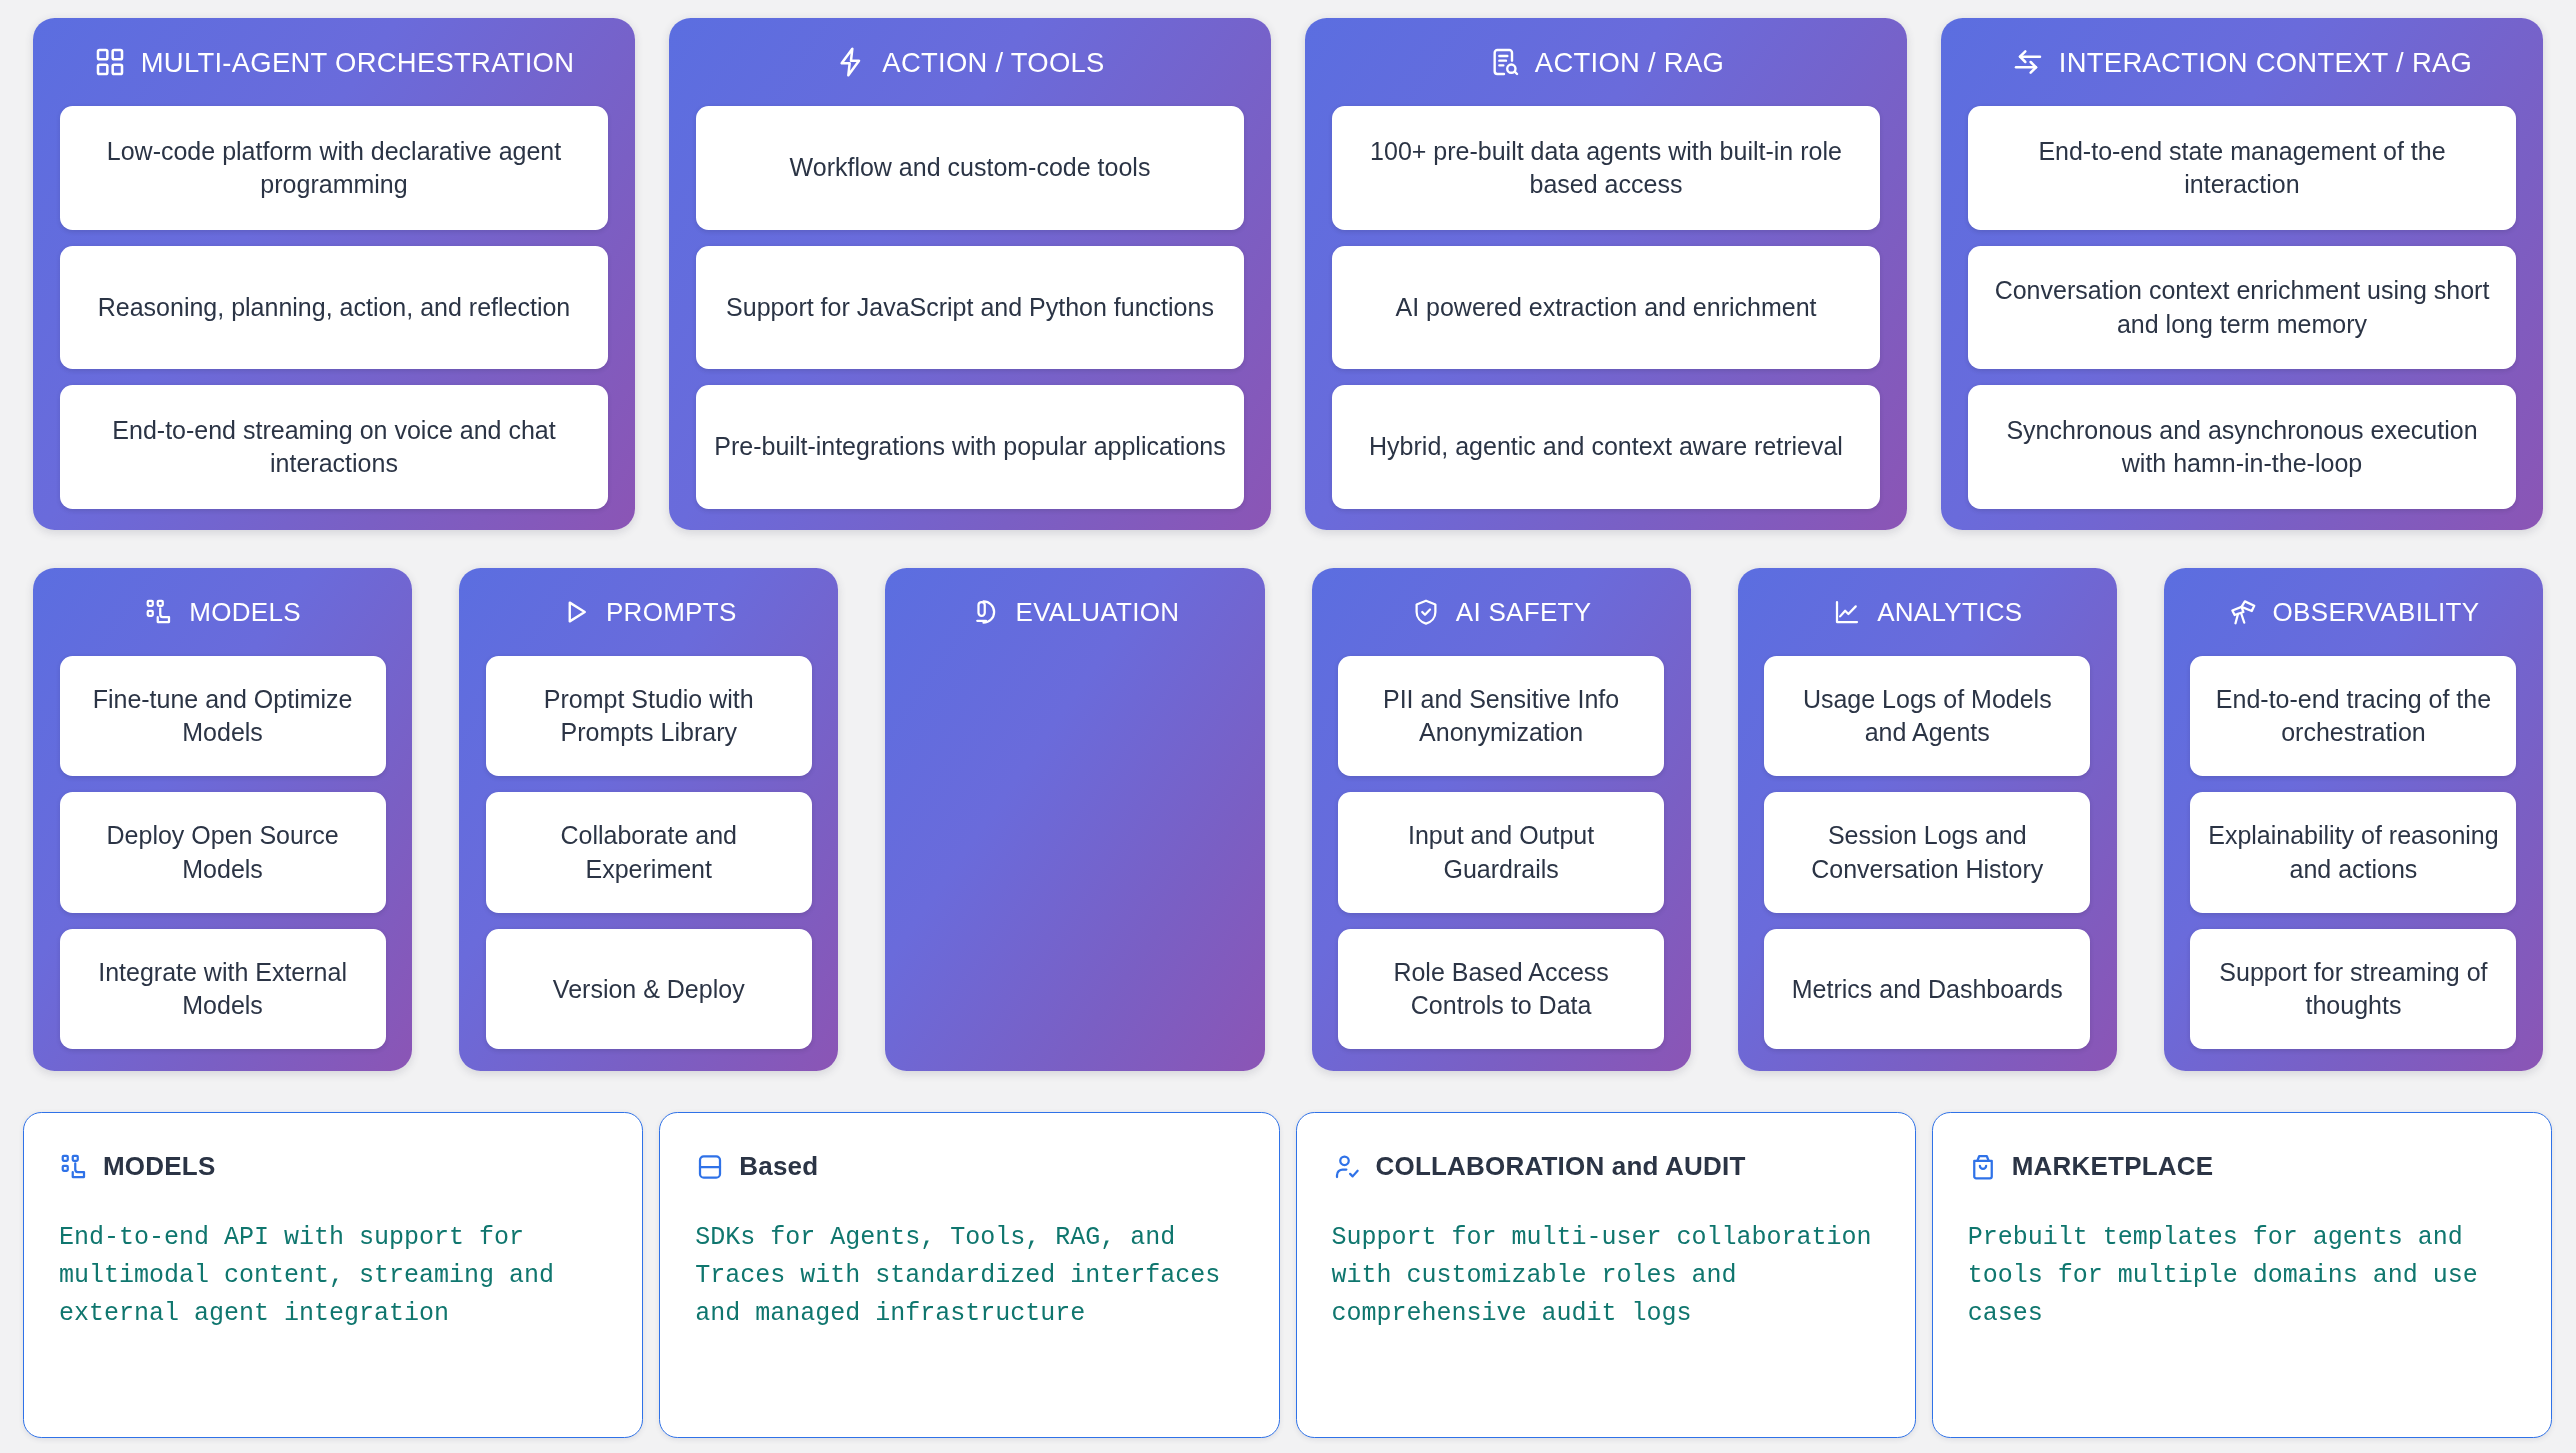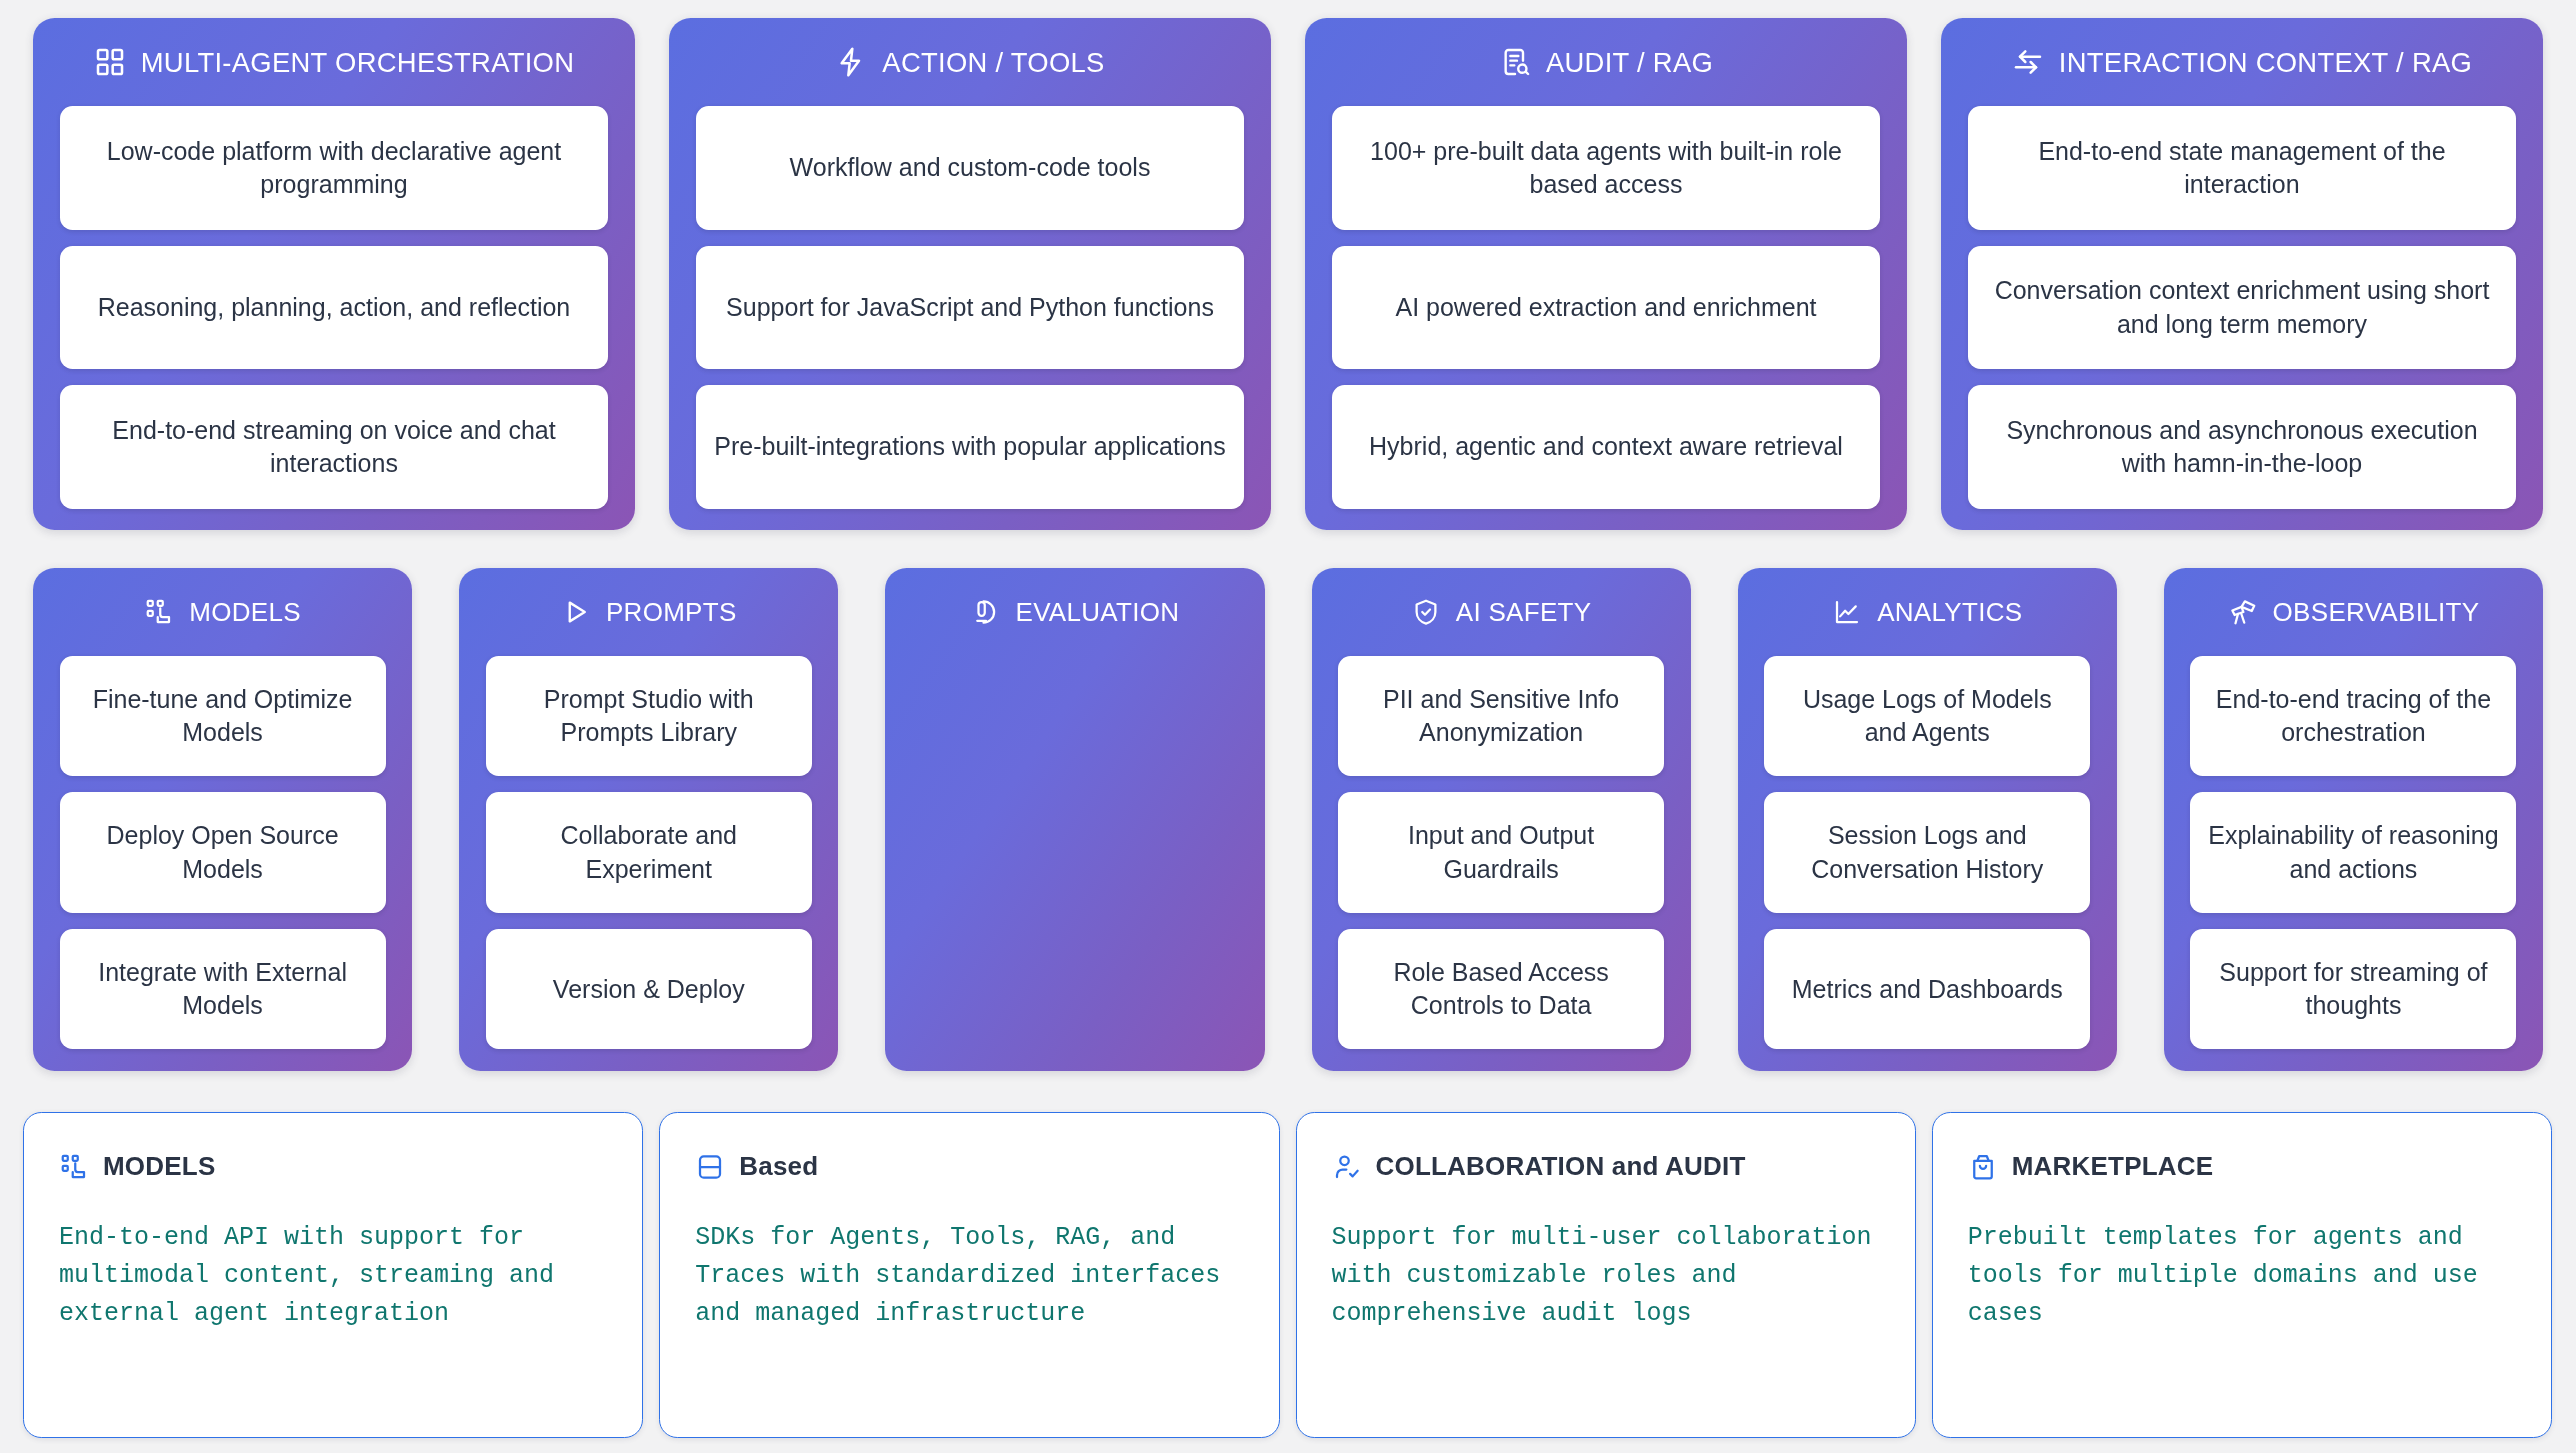--- a/index.html
+++ b/index.html
@@ -186,21 +186,21 @@
     <div class="pcard">
       <div class="pcard-head">
         <span class="icon">
           <svg width="32" height="32" viewBox="0 0 24 24" fill="none" stroke="#ffffff" stroke-width="1.8" stroke-linecap="round" stroke-linejoin="round">
             <path d="M18 11V5a2 2 0 0 0-2-2H7a2 2 0 0 0-2 2v14a2 2 0 0 0 2 2h5"></path>
             <path d="M8.5 7.5h6M8.5 11h5M8.5 14.5h3"></path>
             <circle cx="17.5" cy="17" r="3.1"></circle>
               <path d="M20 19.3 21.8 21"></path>
           </svg>
         </span>
-        <span class="ptitle">AUDIT / RAG</span>
+        <span class="ptitle">ACTION / RAG</span>
       </div>
       <div class="pcard-items">
         <div class="pitem">100+ pre-built data agents with built-in role based access</div>
         <div class="pitem">AI powered extraction and enrichment</div>
         <div class="pitem">Hybrid, agentic and context aware retrieval</div>
       </div>
     </div>
 
     <div class="pcard">
       <div class="pcard-head">

